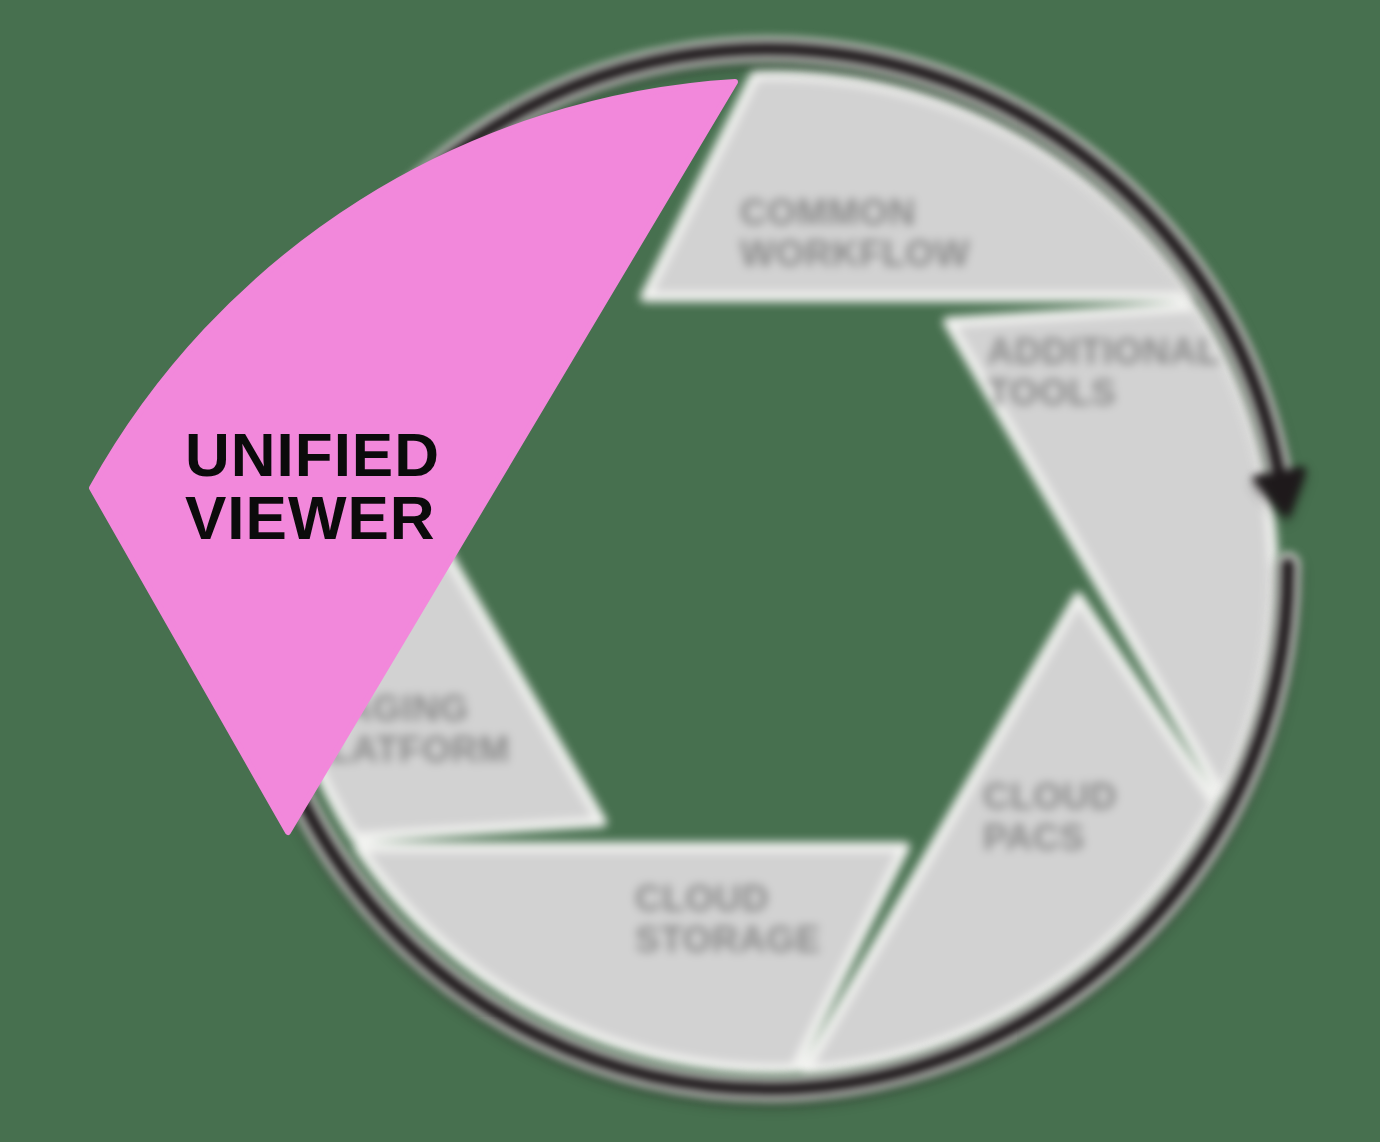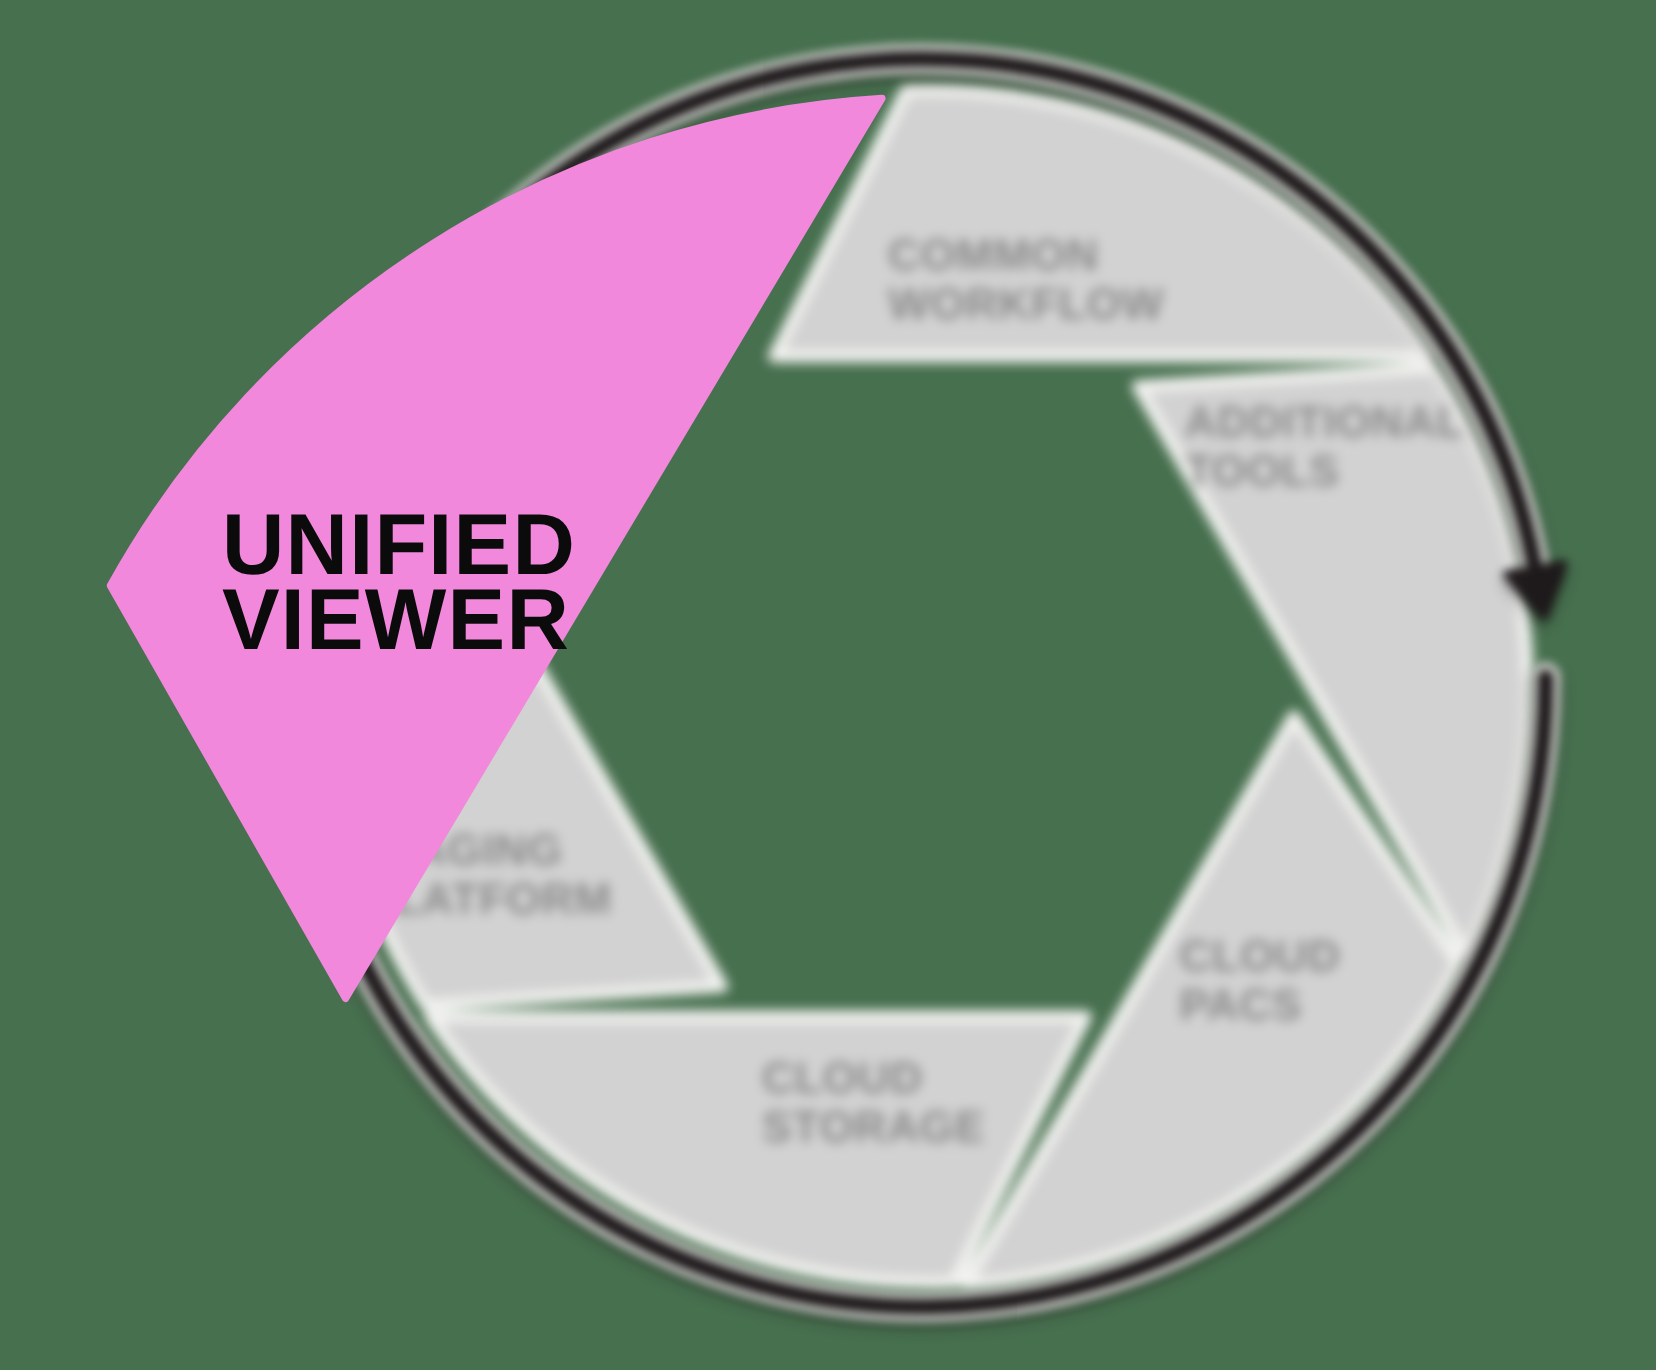--- a/index.html
+++ b/index.html
@@ -21,21 +21,21 @@
     line-height:41px;
     letter-spacing:0.5px;
     color:#8A8A8A;
     text-transform:uppercase;
     white-space:nowrap;
   }
   .seg-label span{display:block;}
   .hl-label{
     position:absolute;
     left:185px;top:423px;
-    font-size:72px;
+    font-size:62px;
     font-weight:bold;
     line-height:63px;
     letter-spacing:1px;
     color:#0B0B0B;
     text-transform:uppercase;
     white-space:nowrap;
   }
   .hl-label span{display:block;}
   svg{position:absolute;left:0;top:0;}
 </style>

